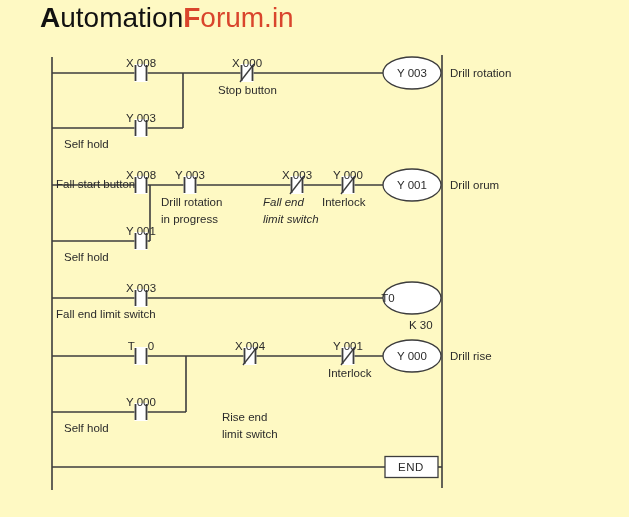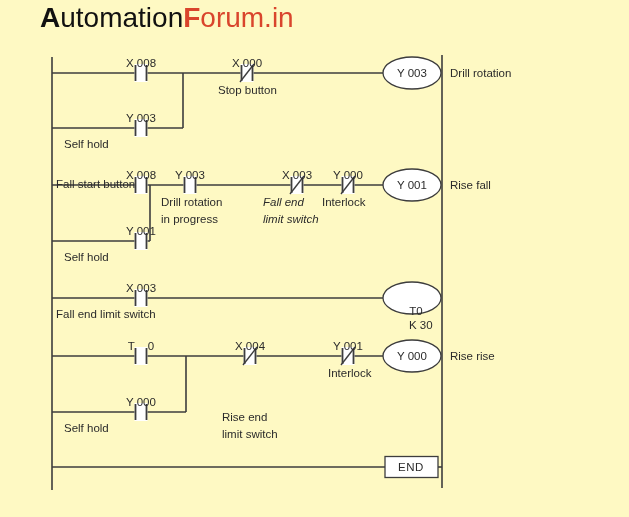--- a/index.html
+++ b/index.html
@@ -154,33 +154,33 @@
   <span class="lbl addr" style="left:348px;top:168px;">Y 000</span>
   <span class="lbl addr" style="left:141px;top:224px;">Y 001</span>
   <span class="lbl cap" style="left:56px;top:176px;">Fall start button</span>
   <span class="lbl cap" style="left:161px;top:194px;">Drill rotation
 in progress</span>
   <span class="lbl cap" style="left:263px;top:194px;font-style:italic;">Fall end
 limit switch</span>
   <span class="lbl cap" style="left:322px;top:194px;">Interlock</span>
   <span class="lbl cap" style="left:64px;top:249px;">Self hold</span>
   <span class="lbl coil" style="left:412px;top:185px;">Y 001</span>
-  <span class="lbl" style="left:450px;top:178px;">Rise fall</span>
+  <span class="lbl" style="left:450px;top:178px;">Drill orum</span>
 
   <span class="lbl addr" style="left:141px;top:281px;">X 003</span>
   <span class="lbl cap" style="left:56px;top:306px;">Fall end limit switch</span>
-  <span class="lbl coil" style="left:416px;top:298px;margin-top:13px;">T0</span>
+  <span class="lbl coil" style="left:388px;top:298px;">T0</span>
   <span class="lbl" style="left:409px;top:318px;">K 30</span>
 
   <span class="lbl addr t0" style="left:141px;top:339px;">T 0</span>
   <span class="lbl addr" style="left:250px;top:339px;">X 004</span>
   <span class="lbl addr" style="left:348px;top:339px;">Y 001</span>
   <span class="lbl addr" style="left:141px;top:395px;">Y 000</span>
   <span class="lbl cap" style="left:222px;top:365px;margin-top:44px;">Rise end
 limit switch</span>
   <span class="lbl cap" style="left:328px;top:365px;">Interlock</span>
   <span class="lbl cap" style="left:64px;top:420px;">Self hold</span>
   <span class="lbl coil" style="left:412px;top:356px;">Y 000</span>
-  <span class="lbl" style="left:450px;top:349px;">Rise rise</span>
+  <span class="lbl" style="left:450px;top:349px;">Drill rise</span>
 
   <span class="lbl endlbl" style="left:411px;top:467px;">END</span>
 
 </div>
 
 </body></html>

